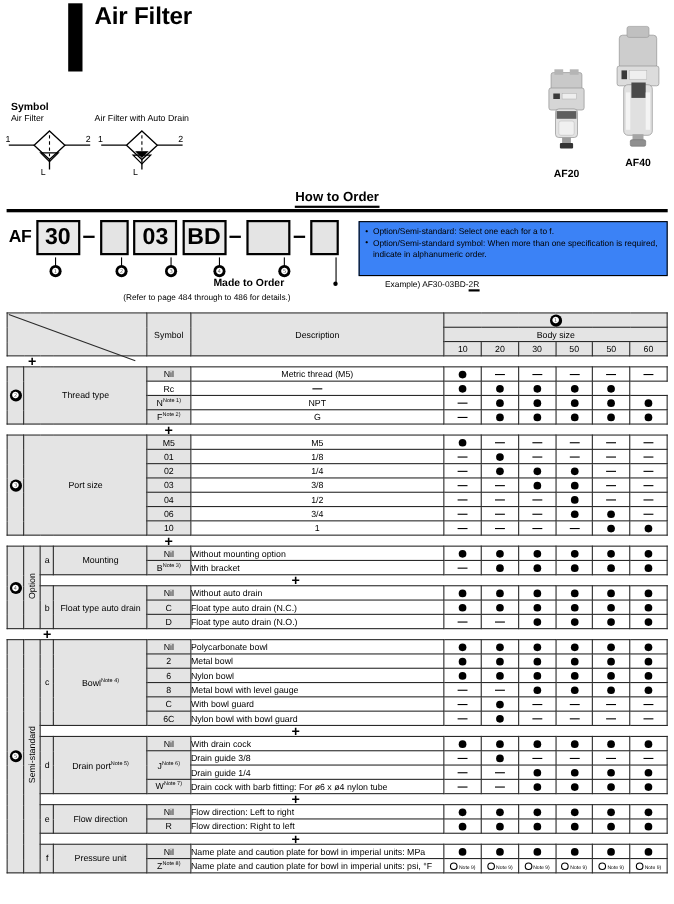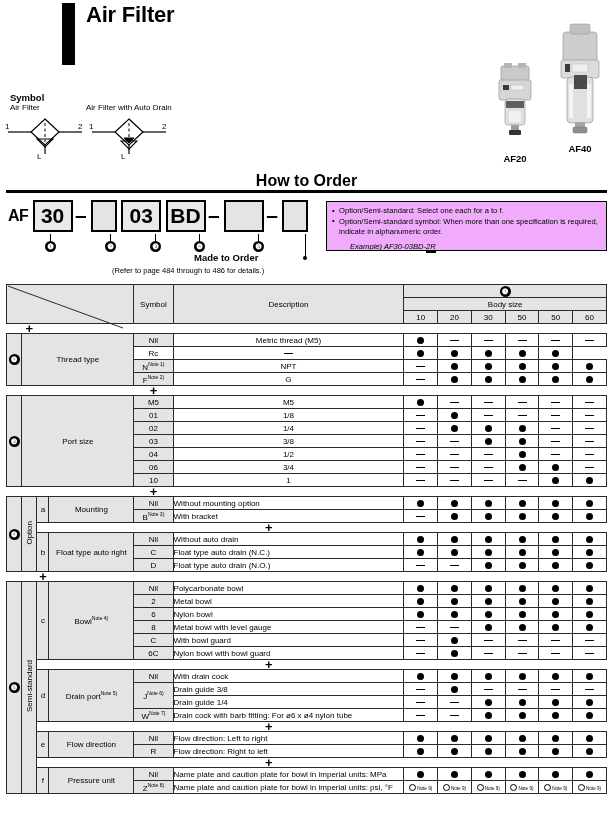--- a/index.html
+++ b/index.html
@@ -46,21 +46,21 @@
 
   
   .photo { position: absolute; }
   .photo-cap {
     position: absolute; font-size: 9.5px; font-weight: bold; text-align: center;
   }
 
   
   .hto-title {
     position: absolute; left: 0; right: 0; top: 172px;
-    text-align: center; font-size: 16px; font-weight: bold;
+    text-align: center; font-size: 12px; font-weight: bold;
   }
   .hto-title span { border-bottom: 2px solid #000; padding-bottom: 1px; }
   .hto-rule {
     position: absolute; left: 6px; top: 190px; width: 601px;
     height: 3px; background: #000;
   }
 
   .order-row { position: absolute; left: 8px; top: 200px; height: 34px; }
   .ord-prefix {
     font-size: 16px; font-weight: bold; line-height: 32px;
@@ -95,29 +95,29 @@
   }
   .mto-dot {
     position: absolute; width: 4px; height: 4px;
     border-radius: 50%; background: #000;
   }
   .mto-sub { position: absolute; font-size: 7.5px; }
 
   .infobox {
     position: absolute; left: 326px; top: 201px;
     width: 281px; height: 50px;
-    border: 1px solid #000; background: #f0abfc;
+    border: 1px solid #000; background: #3b82f6;
     padding: 4px 5px 0 5px; font-size: 7.6px; line-height: 10.5px;
   }
   .infobox li { list-style: none; position: relative; padding-left: 7px; }
   .infobox li:before {
     content: "•"; position: absolute; left: 0; top: -0.5px;
   }
   .infobox ul { margin: 0; padding: 0; }
-  .infobox .exline { padding-left: 18px; margin-top: 4px; font-style: italic; }
+  .infobox .exline { padding-left: 18px; margin-top: 16px; }
   .ex-underline { border-bottom: 2px solid #000; }
 
   
   .tbl {
     position: absolute; left: 6px; top: 284px;
     width: 601px;
     border-collapse: collapse;
   }
   .tbl td, .tbl th {
     border: 1px solid #2a2a2a;
@@ -495,21 +495,21 @@
       </tr>
       <tr class="plus-row">
         <td colspan="2"></td>
         <td colspan="2">
           <span class="plus-sign">+</span>
         </td>
         <td colspan="6"></td>
       </tr>
       <tr>
         <td rowspan="3" class="c gray bold">b</td>
-        <td rowspan="3" class="c gray">Float type auto right</td>
+        <td rowspan="3" class="c gray">Float type auto drain</td>
         <td class="c gray bold"><span>Nil</span></td>
         <td class="l white">Without auto drain</td>
         <td class="c white"><span class="dot"></span></td>
         <td class="c white"><span class="dot"></span></td>
         <td class="c white"><span class="dot"></span></td>
         <td class="c white"><span class="dot"></span></td>
         <td class="c white"><span class="dot"></span></td>
         <td class="c white"><span class="dot"></span></td>
       </tr>
       <tr>

